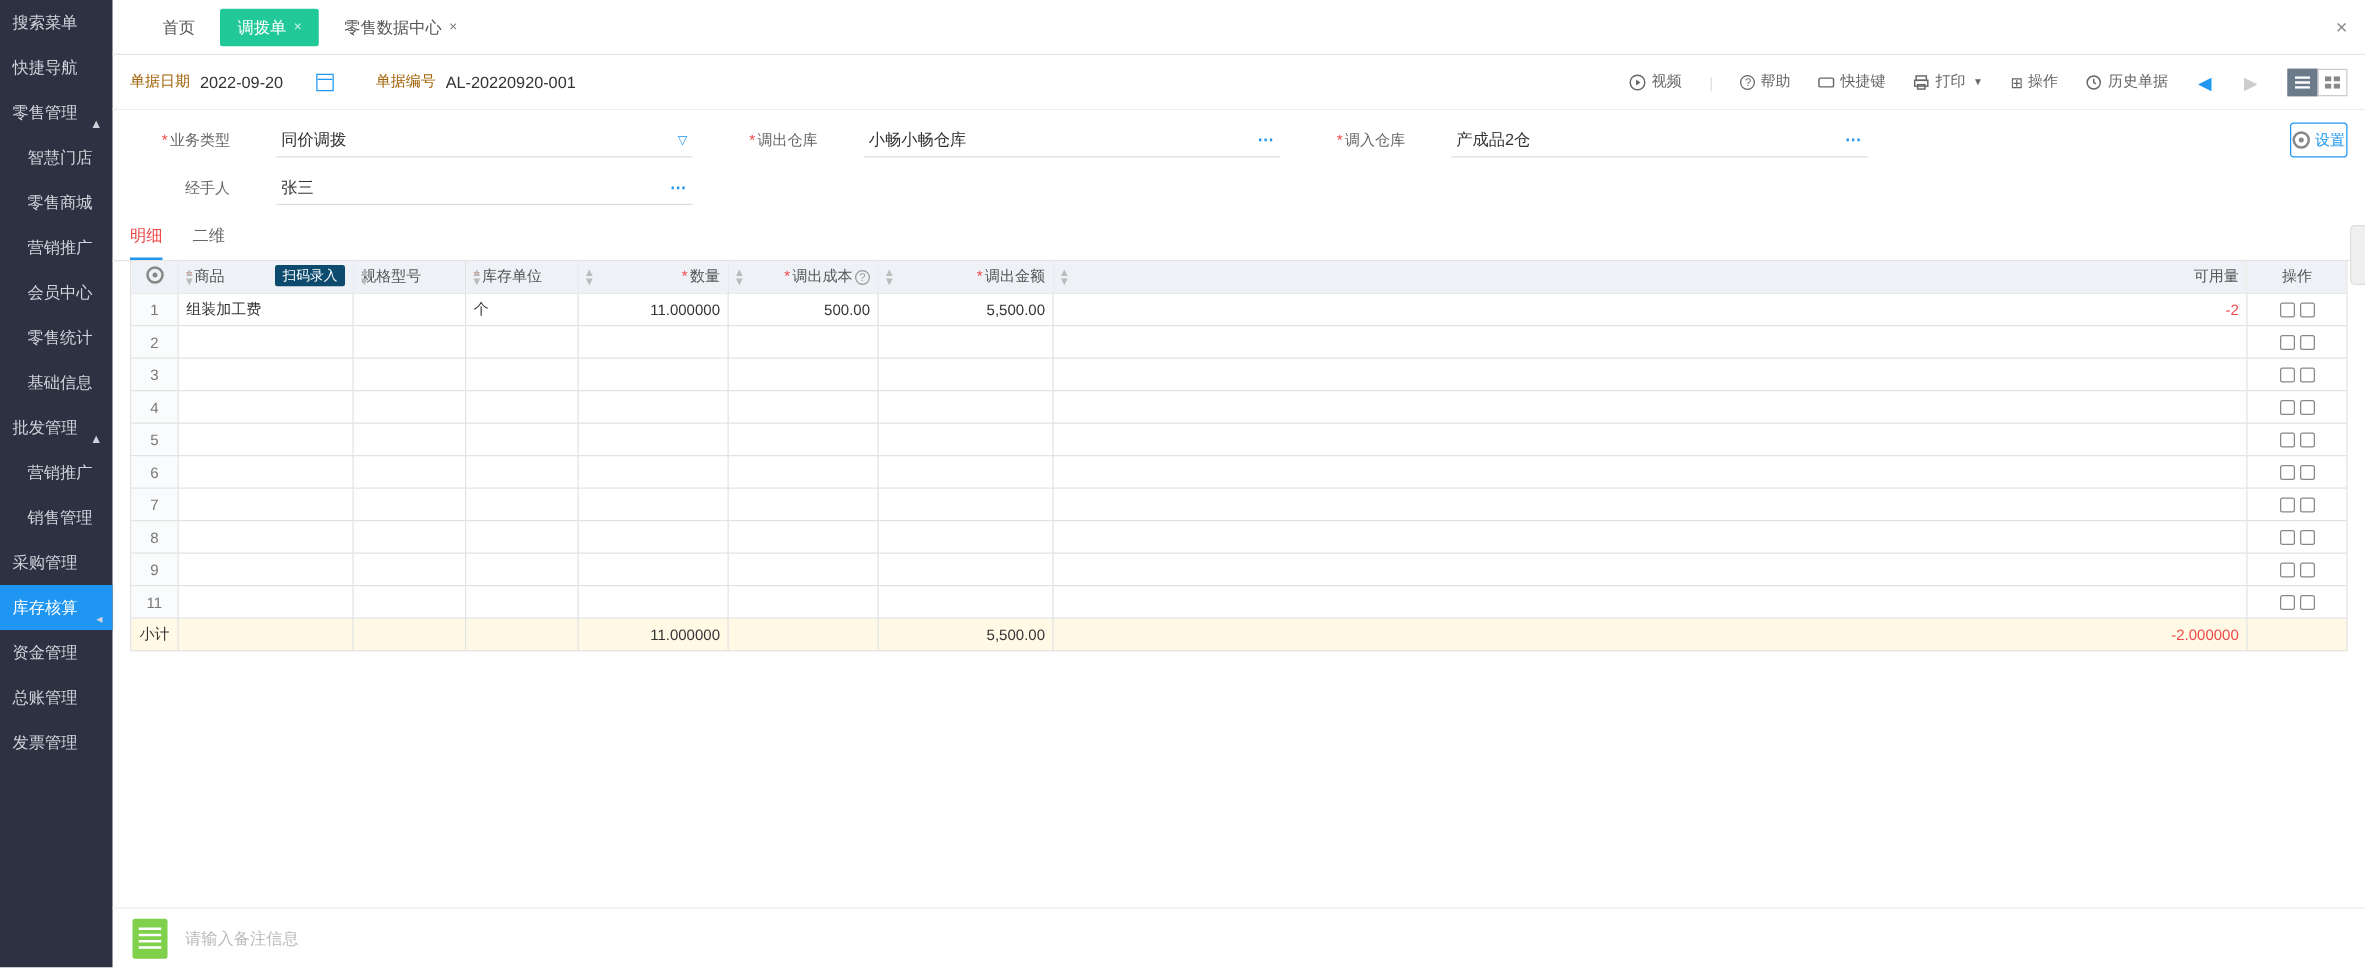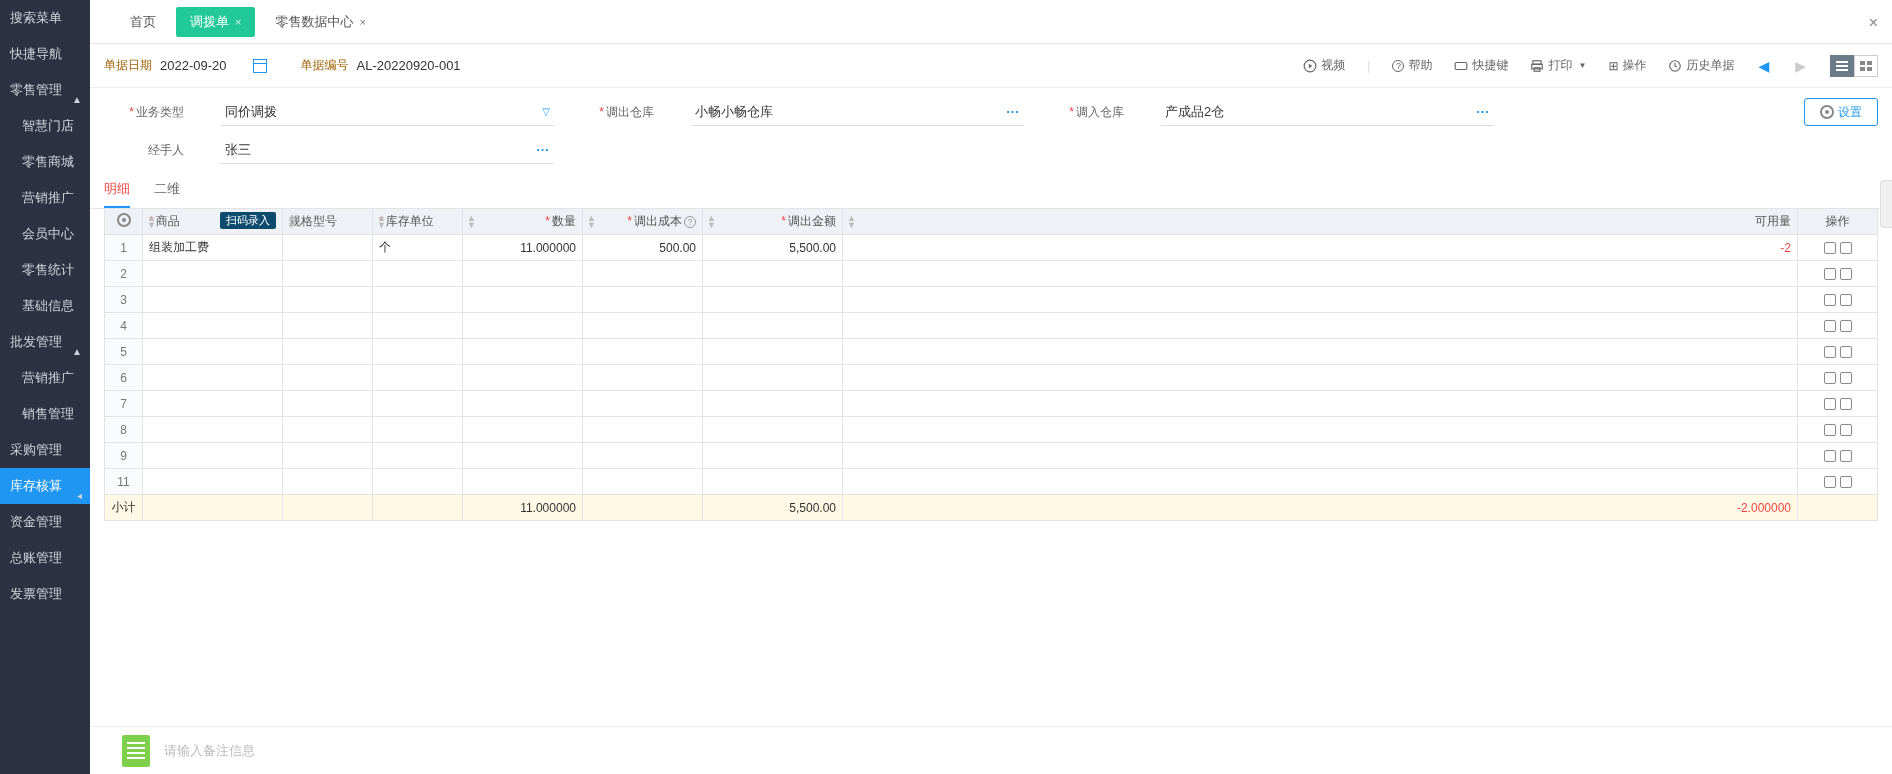--- a/index.html
+++ b/index.html
@@ -27,38 +27,38 @@
 .view-toggle { display:flex; }
 .view-btn { width:24px; height:22px; border:1px solid #ccc; display:flex; align-items:center; justify-content:center; cursor:pointer; }
 .view-btn.active { background:#6c7b8a; border-color:#6c7b8a; color:#fff; }
 .formrow { display:flex; padding:10px 14px 0; gap:20px; flex-wrap:wrap; }
 .field { display:flex; align-items:center; width:450px;gap:27px; }
 .field-label { width:80px; text-align:right; color:#666; margin-right:10px; font-size:12px; }
 .req { color:#f04848; margin-right:2px; }
 .field-input { flex:1; height:28px; border-bottom:1px solid #ddd; display:flex; align-items:center; justify-content:space-between; padding:0 4px; color:#333; font-size:13px; }
 .field-caret { color:#1f97f2; font-size:10px; }
 .field-dots { color:#1f97f2; letter-spacing:1px; font-weight:bold; }
-.settings-btn { display:flex; align-items:center; gap:4px; border:1px solid #1f97f2; color:#1f97f2; padding:4px 15px; border-radius:3px; cursor:pointer; margin-left:auto; }
+.settings-btn { display:flex; align-items:center; gap:4px; border:1px solid #1f97f2; color:#1f97f2; padding:4px 1px; border-radius:3px; cursor:pointer; margin-left:auto; }
 .subtabs { padding:16px 14px 0; display:flex; gap:24px; border-bottom:1px solid #e5e5e5; }
 .subtab { padding-bottom:8px; font-size:13px; color:#666; cursor:pointer; }
 .subtab.active { color:#ef4444; border-bottom:2px solid #1f97f2; }
 .tablewrap { padding:0 14px; margin-top:-1px; }
 table.grid { width:100%; border-collapse:collapse; table-layout:fixed; }
 .grid th, .grid td { border:1px solid #e3e3e3; height:26px; font-size:12px; padding:0 6px; }
 .grid th { background:#eef1f5; color:#555; font-weight:normal; position:relative; }
 .grid th.left { text-align:left; }
 .grid th.right, .grid td.right { text-align:right; }
 .grid td.center, .grid th.center { text-align:center; }
 .sort { color:#bbb; font-size:9px; position:absolute; left:4px; top:6px; line-height:7px; }
 .scan-btn { background:#0c4a6e; color:#fff; padding:1px 6px; border-radius:2px; font-size:11px; float:right; margin-top:-1px; }
 .row-idx { background:#fafbfc; text-align:center; color:#777; }
 .neg { color:#f04848; }
 .act-ico { display:inline-block; width:12px; height:12px; border:1px solid #888; border-radius:2px; margin:0 2px; cursor:pointer; vertical-align:middle; }
 .subtotal-row td { background:#fff9e6; }
-.footer { position:absolute; bottom:0; left:90px; right:0; height:48px; border-top:1px solid #eee; display:flex; align-items:center; padding:0 32px; gap:14px; }
+.footer { position:absolute; bottom:0; left:90px; right:0; height:48px; border-top:1px solid #eee; display:flex; align-items:center; padding:0 16px; gap:14px; }
 .note-ico { width:28px; height:32px; background:#7fd04a; border-radius:2px; position:relative; }
 .note-ico::before { content:""; position:absolute; left:5px; top:7px; width:18px; height:2px; background:#fff; box-shadow:0 5px 0 #fff,0 10px 0 #fff,0 15px 0 #fff; }
 .note-input { color:#bbb; font-size:13px; }
 .gear { width:14px; height:14px; border:2px solid #888; border-radius:50%; display:inline-block; position:relative; }
 .gear::before { content:""; position:absolute; width:4px; height:4px; background:#888; border-radius:50%; left:3px; top:3px; }
 .right-handle { position:absolute; right:0; top:180px; width:12px; height:48px; background:#f0f0f0; border:1px solid #ddd; border-right:none; border-radius:4px 0 0 4px; }
 .tip-icon { display:inline-block; width:12px; height:12px; border:1px solid #999; border-radius:50%; font-size:9px; line-height:10px; text-align:center; color:#999; margin-left:2px; }
 svg.ico { width:14px; height:14px; }
 </style>
 </head>

